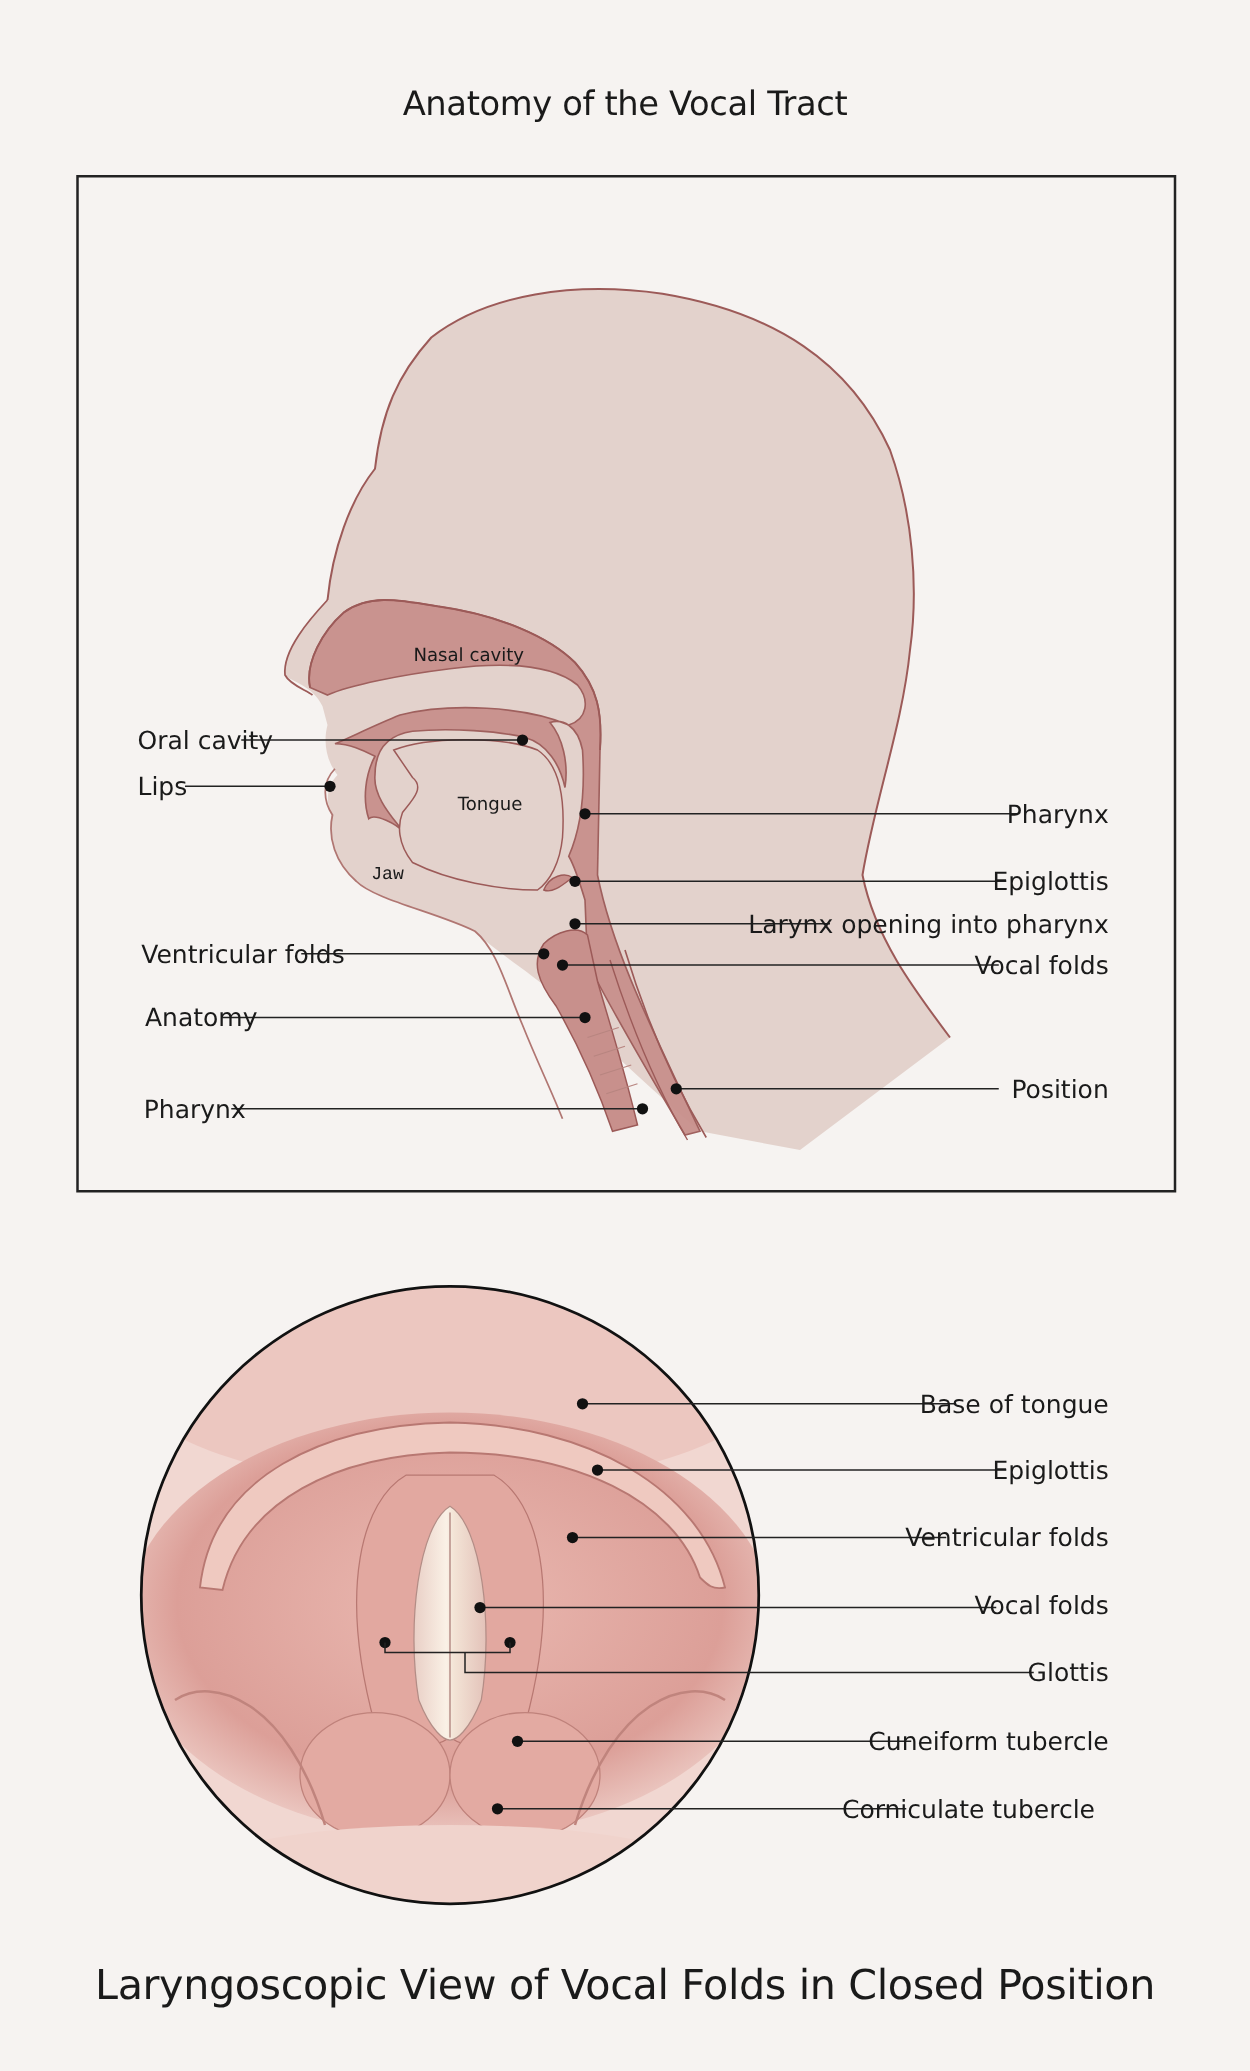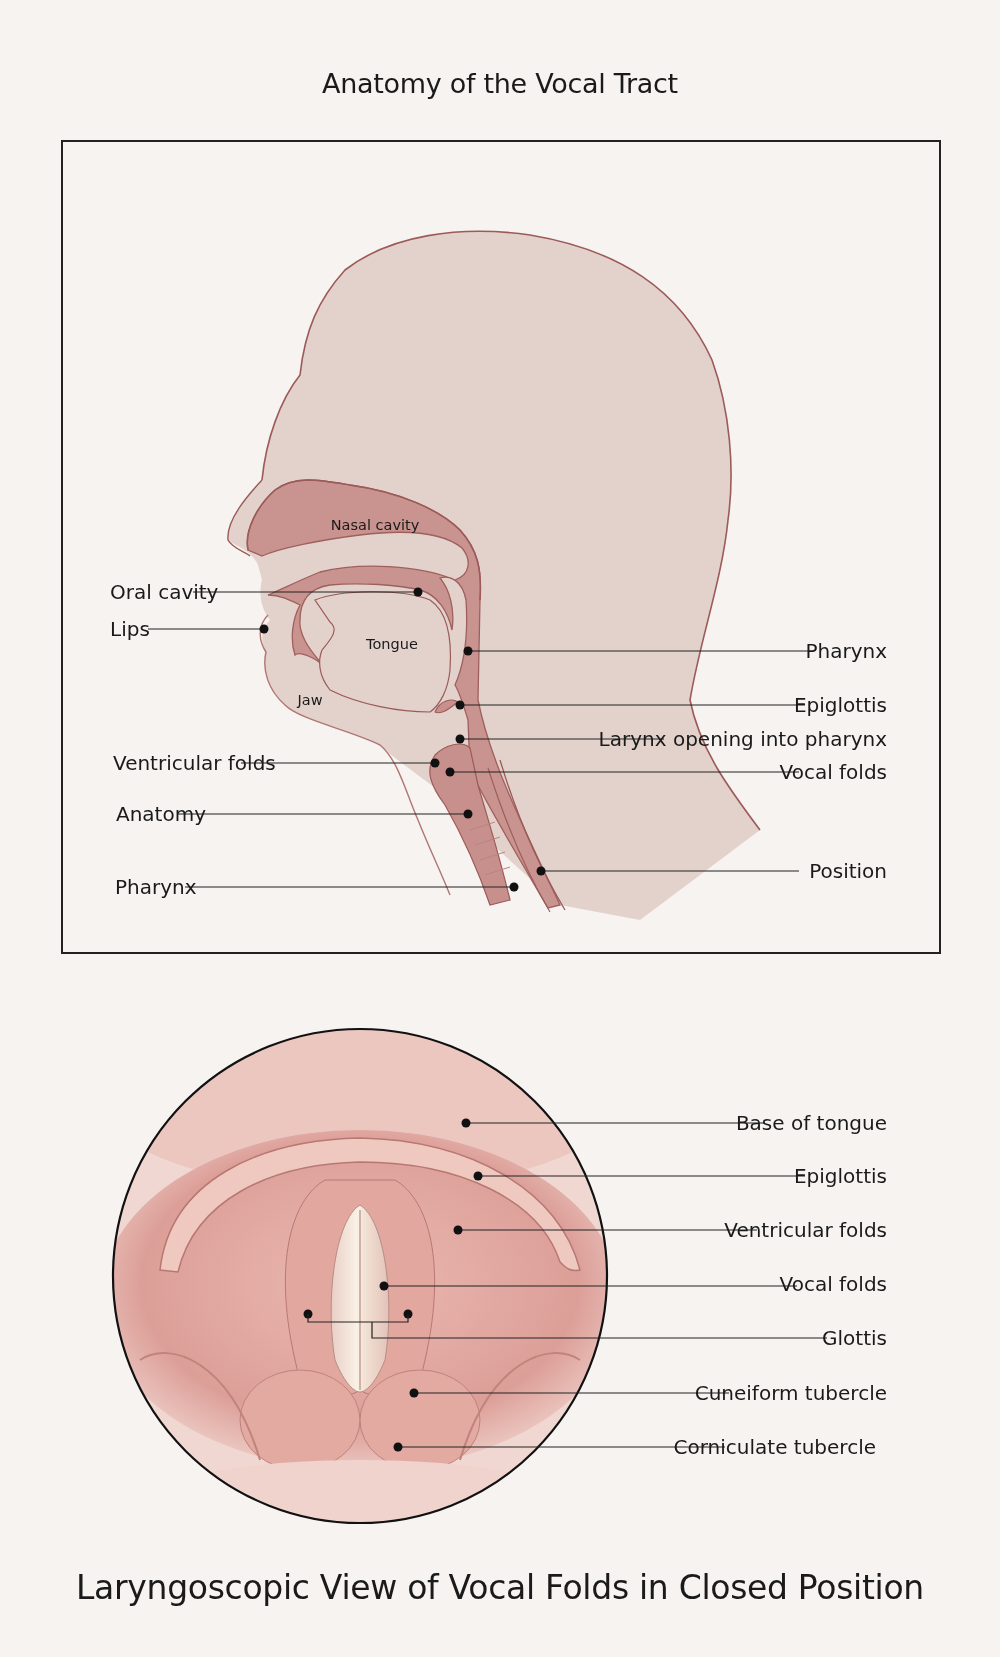--- a/index.html
+++ b/index.html
@@ -179,21 +179,21 @@
     <polyline points="372,1322 372,1338 827,1338" fill="none"></polyline>
     <line x1="414" y1="1393" x2="729" y2="1393"></line>
       <circle cx="414" cy="1393" r="4.5" stroke="none"></circle>
     <line x1="398" y1="1447" x2="725" y2="1447"></line>
       <circle cx="398" cy="1447" r="4.5" stroke="none"></circle>
   </g>
 </svg>
 
 <div class="lbl inner" style="left:375px; top:525px;">Nasal cavity</div>
 <div class="lbl inner" style="left:392px; top:644px;">Tongue</div>
-<div class="lbl inner" style="left:310px; top:700px;">Jaw</div>
+<div class="lbl inner" style="left:310px; top:700px;font-family:Liberation Mono, monospace;">Jaw</div>
 
 <div class="lbl" style="left:110px; top:592px;">Oral cavity</div>
 <div class="lbl" style="left:110px; top:629px;">Lips</div>
 <div class="lbl" style="left:113px; top:763px;">Ventricular folds</div>
 <div class="lbl" style="left:116px; top:814px;">Anatomy</div>
 <div class="lbl" style="left:115px; top:887px;">Pharynx</div>
 
 <div class="lbl right" style="right:113px; top:651px;">Pharynx</div>
 <div class="lbl right" style="right:113px; top:705px;">Epiglottis</div>
 <div class="lbl right" style="right:113px; top:739px;">Larynx opening into pharynx</div>

